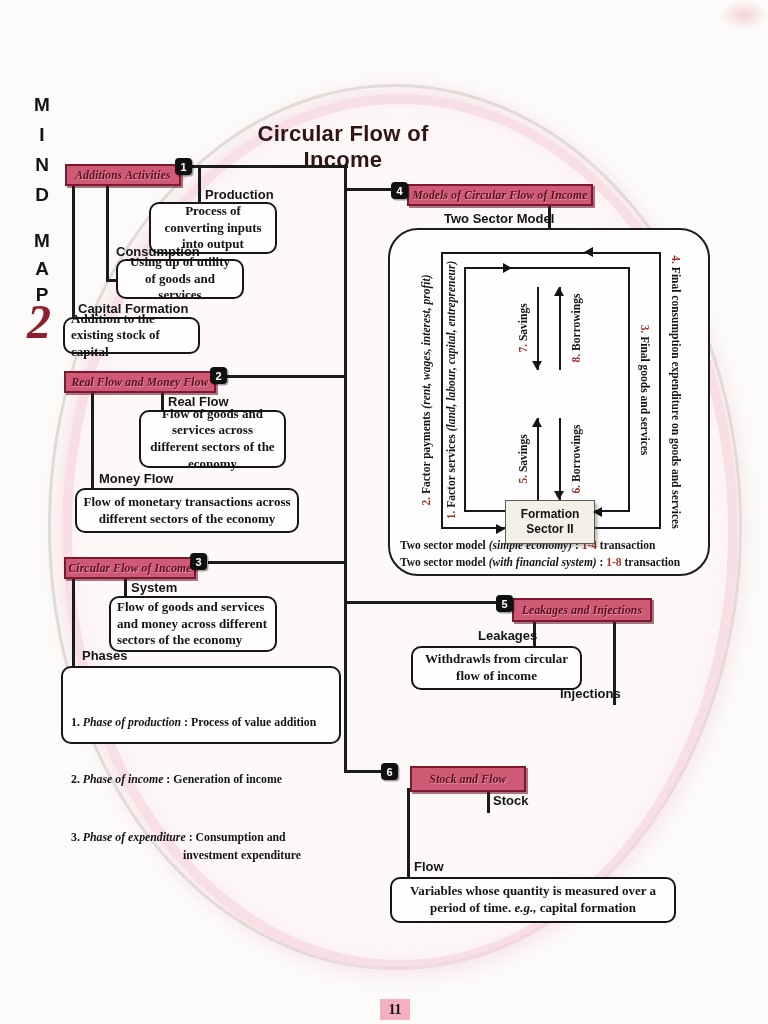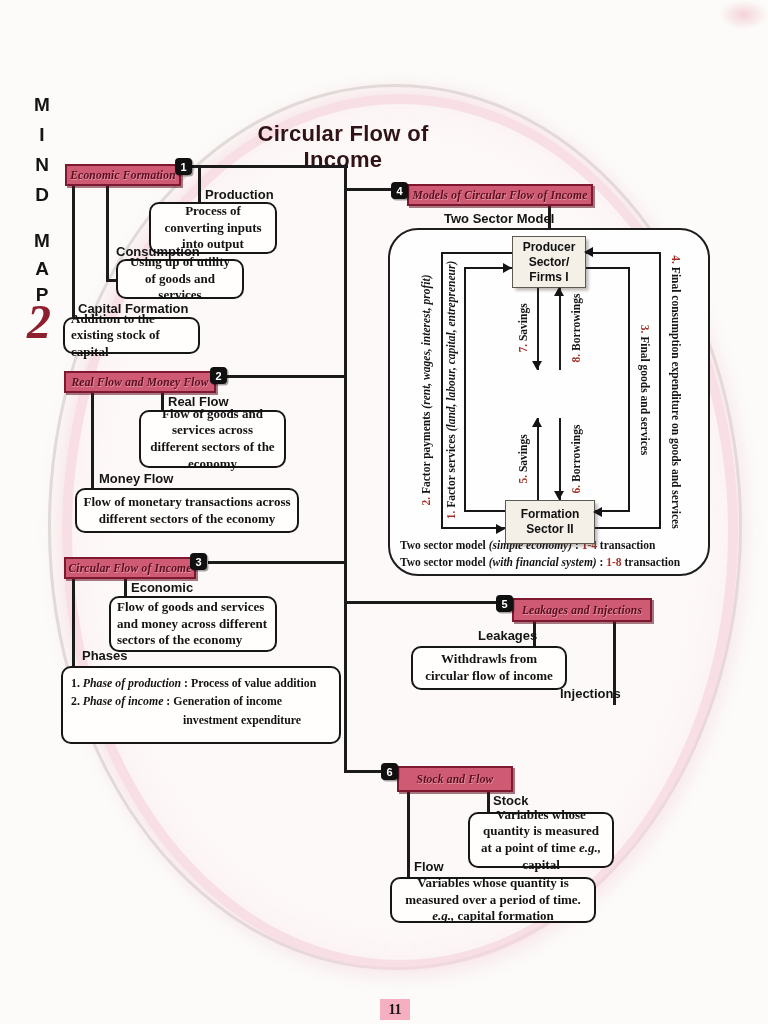--- a/index.html
+++ b/index.html
@@ -38,21 +38,21 @@
   .hline{height:3px;} .vline{width:3px;} 
 
   .nodelabel{position:absolute;font:700 13px "Liberation Sans",sans-serif;color:#141414;
     white-space:nowrap;z-index:5;}
   .bubble{position:absolute;background:#fffefd;border:2px solid #161616;border-radius:10px;
     font-family:"Liberation Serif",serif;font-weight:600;font-size:13px;color:#131313;
     display:flex;align-items:center;justify-content:center;text-align:center;
     padding:3px 6px;line-height:1.28;box-sizing:border-box;z-index:5;}
   .bubble.leftalign{justify-content:flex-start;text-align:left;}
   .phasebox{display:block;text-align:left;font-size:11.8px;padding:6px 4px 4px 8px;line-height:1.55;}
-  .phasebox .pline{white-space:nowrap;}
+  .phasebox .pline{white-space:nowrap;margin-top:39px;}
   .phasebox .indent{padding-left:112px;white-space:nowrap;}
   .it{font-style:italic;}
   .red{color:var(--accent-red);}
 
   
   .bigbox{position:absolute;left:388px;top:228px;width:322px;height:348px;background:#fffefe;
     border:2.5px solid #1d1d1d;border-radius:30px;box-sizing:border-box;z-index:1;}
   .rect{position:absolute;border:2px solid #171717;background:transparent;z-index:2;box-sizing:border-box;}
   .sectorbox{position:absolute;background:#f4f0e8;border:1.4px solid #5a5a52;z-index:4;
     display:flex;flex-direction:column;align-items:center;justify-content:center;
@@ -99,21 +99,21 @@
   <div class="mm-two">2</div>
 
   <div class="hline" style="left:192px;top:165px;width:156px"></div>
   <div class="vline" style="left:344px;top:165px;height:608px"></div>
   <div class="hline" style="left:347px;top:188px;width:46px"></div>
   <div class="hline" style="left:227px;top:375px;width:120px"></div>
   <div class="hline" style="left:208px;top:561px;width:139px"></div>
   <div class="hline" style="left:347px;top:601px;width:151px"></div>
   <div class="hline" style="left:347px;top:770px;width:36px"></div>
 
-  <div class="secbar" style="left:65px;top:164px;width:112px;height:18px">Economic Formation</div>
+  <div class="secbar" style="left:65px;top:164px;width:112px;height:18px">Additions Activities</div>
   <div class="badge" style="left:175px;top:158px">1</div>
 
   <div class="vline" style="left:198px;top:167px;height:35px"></div>
   <div class="nodelabel" style="left:205px;top:187px">Production</div>
   <div class="bubble" style="left:149px;top:202px;width:128px;height:52px">Process of converting inputs into output</div>
 
   <div class="vline" style="left:106px;top:182px;height:100px"></div>
   <div class="hline" style="left:106px;top:279px;width:12px"></div>
   <div class="nodelabel" style="left:116px;top:244px">Consumption</div>
   <div class="bubble" style="left:116px;top:259px;width:128px;height:40px">Using up of utility of goods and services</div>
@@ -130,46 +130,42 @@
   <div class="bubble" style="left:139px;top:410px;width:147px;height:58px">Flow of goods and services across different sectors of the economy</div>
 
   <div class="vline" style="left:91px;top:389px;height:100px"></div>
   <div class="nodelabel" style="left:99px;top:471px">Money Flow</div>
   <div class="bubble" style="left:75px;top:488px;width:224px;height:45px">Flow of monetary transactions across different sectors of the economy</div>
 
   <div class="secbar" style="left:64px;top:557px;width:128px;height:18px">Circular Flow of Income</div>
   <div class="badge" style="left:190px;top:553px">3</div>
 
   <div class="vline" style="left:124px;top:575px;height:22px"></div>
-  <div class="nodelabel" style="left:131px;top:580px">Economic</div>
+  <div class="nodelabel" style="left:131px;top:580px">System</div>
   <div class="bubble leftalign" style="left:109px;top:596px;width:168px;height:56px">Flow of goods and services and money across different sectors of the economy</div>
 
   <div class="vline" style="left:72px;top:575px;height:91px"></div>
   <div class="nodelabel" style="left:82px;top:648px">Phases</div>
   <div class="bubble phasebox" style="left:61px;top:666px;width:280px;height:78px">
     <div class="pline"><span>1.</span><span class="it"> Phase of production</span><span> : Process of value addition</span></div>
     <div class="pline"><span>2.</span><span class="it"> Phase of income</span><span> : Generation of income</span></div>
+    <div class="pline"><span>3.</span><span class="it"> Phase of expenditure</span><span> : Consumption and</span></div>
     <div class="indent">investment expenditure</div>
   </div>
 
   <div class="badge" style="left:391px;top:182px">4</div>
   <div class="secbar" style="left:407px;top:184px;width:182px;height:18px">Models of Circular Flow of Income</div>
   <div class="nodelabel" style="left:444px;top:211px">Two Sector Model</div>
   <div class="vline" style="left:548px;top:202px;height:27px"></div>
 
   <div class="bigbox"></div>
 
   <div class="rect" style="left:441px;top:252px;width:220px;height:277px"></div>
   <div class="rect" style="left:464px;top:267px;width:166px;height:245px"></div>
 
-  <div class="sectorbox" style="left:512px;top:236px;width:72px;height:50px">
-    <span>Producer</span>
-    <span>Sector/</span>
-    <span>Firms I</span>
-  </div>
   <div class="sectorbox" style="left:505px;top:500px;width:88px;height:42px">
     <span>Formation</span>
     <span>Sector II</span>
   </div>
 
   <div class="vline" style="left:537px;top:287px;height:83px;width:2px"></div>
   <div class="arr down" style="left:532px;top:361px"></div>
   <div class="vline" style="left:559px;top:287px;height:83px;width:2px"></div>
   <div class="arr up" style="left:554px;top:287px"></div>
   <div class="vline" style="left:537px;top:418px;height:82px;width:2px"></div>
@@ -212,35 +208,32 @@
   </div>
   <div class="note" style="top:556px">
     <span>Two sector model </span><span class="it">(with financial system)</span><span> : </span><span class="red">1-8</span><span> transaction</span>
   </div>
 
   <div class="badge" style="left:496px;top:595px">5</div>
   <div class="secbar" style="left:512px;top:598px;width:136px;height:20px">Leakages and Injections</div>
 
   <div class="vline" style="left:533px;top:618px;height:29px"></div>
   <div class="nodelabel" style="left:478px;top:628px">Leakages</div>
-  <div class="bubble" style="left:411px;top:646px;width:156px;height:44px">Withdrawls from circular flow of income</div>
+  <div class="bubble" style="left:411px;top:646px;width:171px;height:44px">Withdrawls from circular flow of income</div>
 
   <div class="vline" style="left:613px;top:618px;height:87px"></div>
   <div class="nodelabel" style="left:560px;top:686px">Injections</div>
 
   <div class="badge" style="left:381px;top:763px">6</div>
-  <div class="secbar" style="left:397px;top:766px;width:112px;height:22px">Stock and Flow</div>
+  <div class="secbar" style="left:410px;top:766px;width:112px;height:22px">Stock and Flow</div>
 
   <div class="vline" style="left:487px;top:788px;height:25px"></div>
   <div class="nodelabel" style="left:493px;top:793px">Stock</div>
-  <div class="bubble" style="left:468px;top:812px;width:146px;height:56px">
-    <span><span>Variables whose quantity is measured at a point of time </span><span class="it">e.g.,</span><span> capital</span></span>
-  </div>
 
   <div class="vline" style="left:407px;top:788px;height:89px"></div>
   <div class="nodelabel" style="left:414px;top:859px">Flow</div>
-  <div class="bubble" style="left:390px;top:877px;width:206px;height:46px">
+  <div class="bubble" style="left:390px;top:877px;width:286px;height:46px">
     <span><span>Variables whose quantity is measured over a period of time. </span><span class="it">e.g.,</span><span> capital formation</span></span>
   </div>
 
   <div class="pagenum">11</div>
 
 </div>
 
 </body></html>

